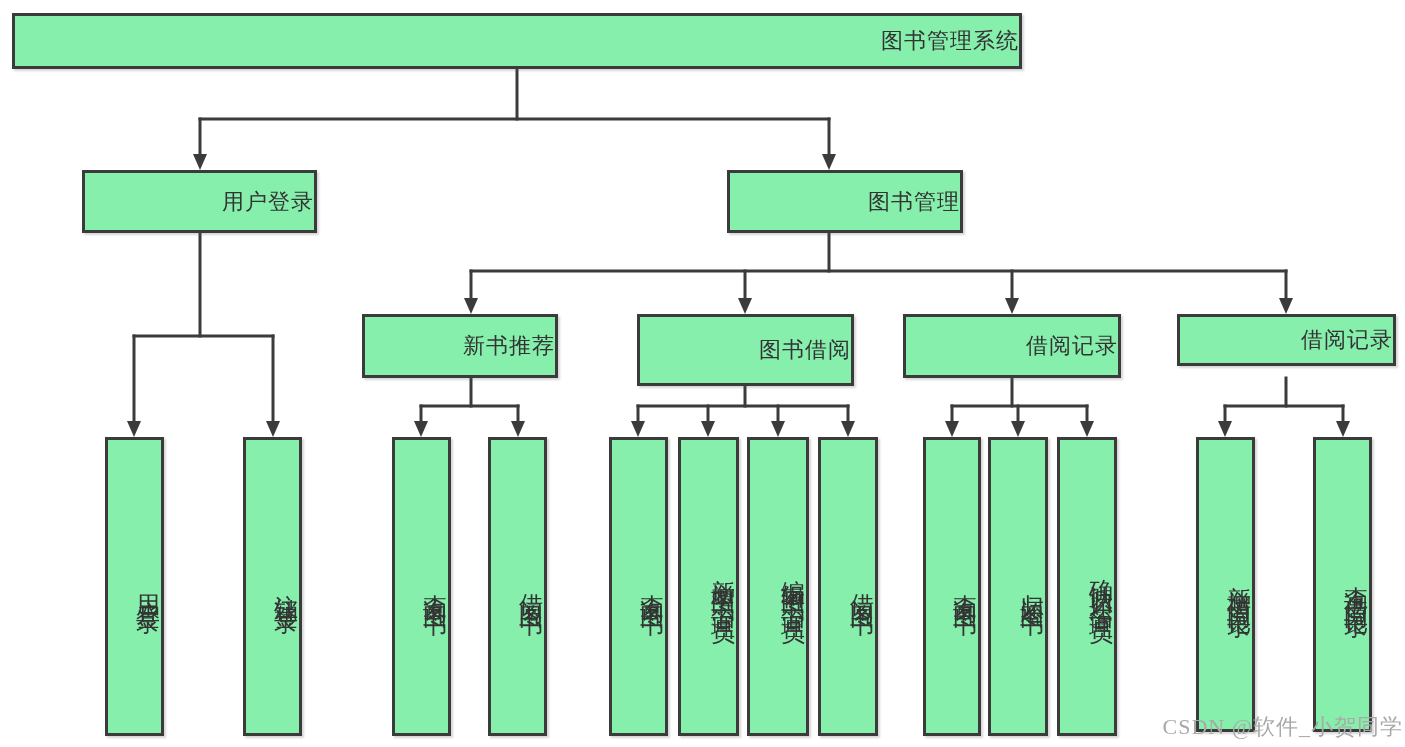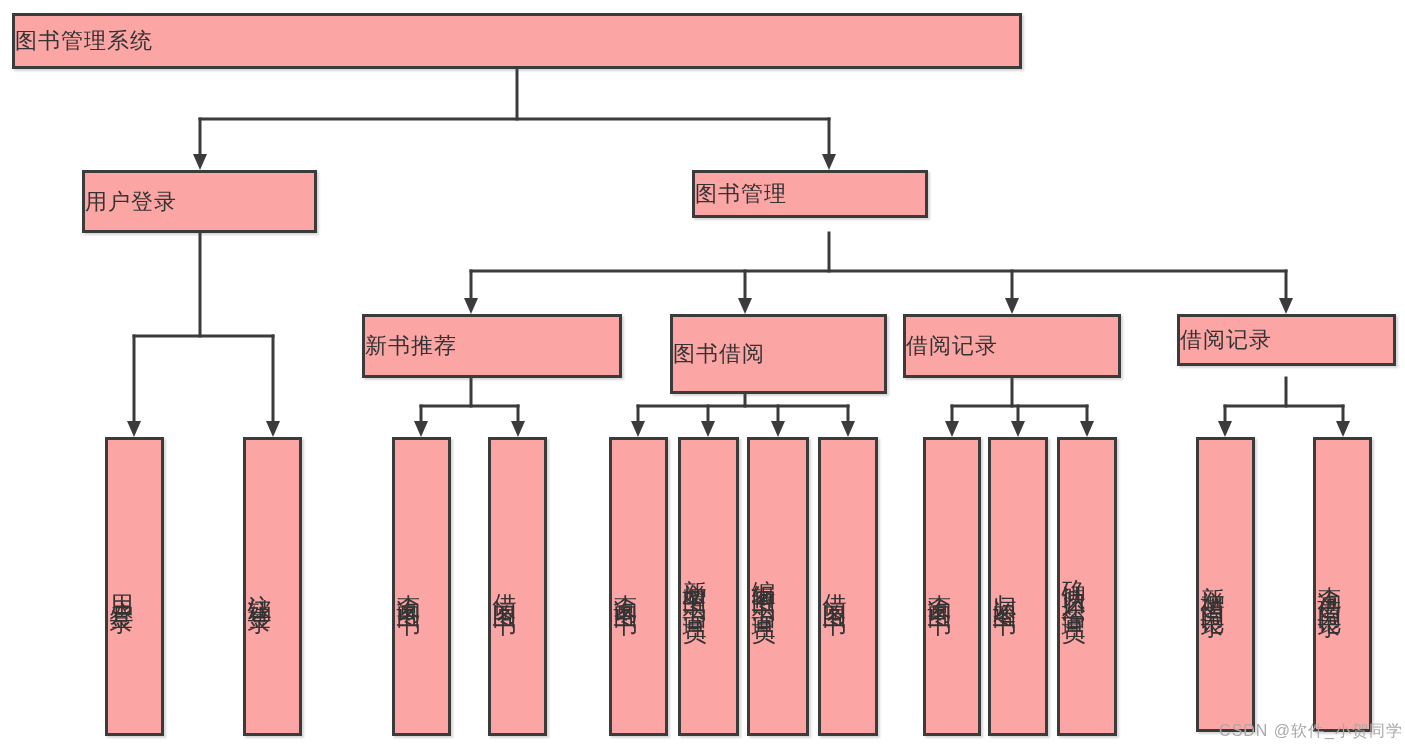--- a/index.html
+++ b/index.html
@@ -14,46 +14,46 @@
     width:1405px;height:747px;
     background:var(--bg);
     font-family:"Liberation Sans","DejaVu Sans",sans-serif;
     overflow:hidden;
   }
   .wires{position:absolute;left:0;top:0;pointer-events:none;}
   .box{
     position:absolute;
     box-sizing:border-box;
     border:3px solid var(--line);
-    background:#fca5a5;
-    display:flex;align-items:center;justify-content:flex-start;
+    background:#86efac;
+    display:flex;align-items:center;justify-content:flex-end;
     box-shadow:2px 2px 2px rgba(90,90,90,.25);
   }
   .lbl{
     font-size:22px;
     color:var(--text);
     letter-spacing:1px;
     white-space:nowrap;
   }
   .vlbl{
     writing-mode:vertical-rl;
     text-orientation:mixed;
     font-size:24px;
     color:var(--text);
     letter-spacing:6px;
     line-height:1.1;
   }
   .watermark{
     position:absolute;
     right:2px;bottom:5px;
-    font-size:16px;
+    font-size:22px;
     color:var(--wm);
     z-index:5;
     letter-spacing:1px;
-    font-family:Liberation Sans, sans-serif;
+    font-family:Liberation Serif, serif;
   }
 </style>
 </head>
 <body>
 
 <div class="stage">
 
   <svg class="wires" width="1405" height="747" id="wires">
       <line x1="517" y1="69" x2="517" y2="119" stroke="#3b3b3b" stroke-width="3" stroke-linecap="square"></line>
       <line x1="200" y1="233" x2="200" y2="336" stroke="#3b3b3b" stroke-width="3" stroke-linecap="square"></line>
@@ -109,28 +109,28 @@
       <polygon points="1336,421 1350,421 1343,437" fill="#3b3b3b"></polygon>
     </svg>
 
   <div class="box" style="left:12px;top:13px;width:1010px;height:56px">
     <span class="lbl">图书管理系统</span>
   </div>
 
   <div class="box" style="left:82px;top:170px;width:235px;height:63px">
     <span class="lbl">用户登录</span>
   </div>
-  <div class="box" style="left:692px;top:170px;width:236px;height:48px">
+  <div class="box" style="left:727px;top:170px;width:236px;height:63px">
     <span class="lbl">图书管理</span>
   </div>
 
-  <div class="box" style="left:362px;top:314px;width:260px;height:64px">
+  <div class="box" style="left:362px;top:314px;width:196px;height:64px">
     <span class="lbl">新书推荐</span>
   </div>
-  <div class="box" style="left:670px;top:314px;width:217px;height:80px">
+  <div class="box" style="left:637px;top:314px;width:217px;height:72px">
     <span class="lbl">图书借阅</span>
   </div>
   <div class="box" style="left:903px;top:314px;width:218px;height:64px">
     <span class="lbl">借阅记录</span>
   </div>
   <div class="box" style="left:1177px;top:314px;width:219px;height:52px">
     <span class="lbl">借阅记录</span>
   </div>
 
   <div class="box" style="left:105px;top:437px;width:59px;height:299px">

